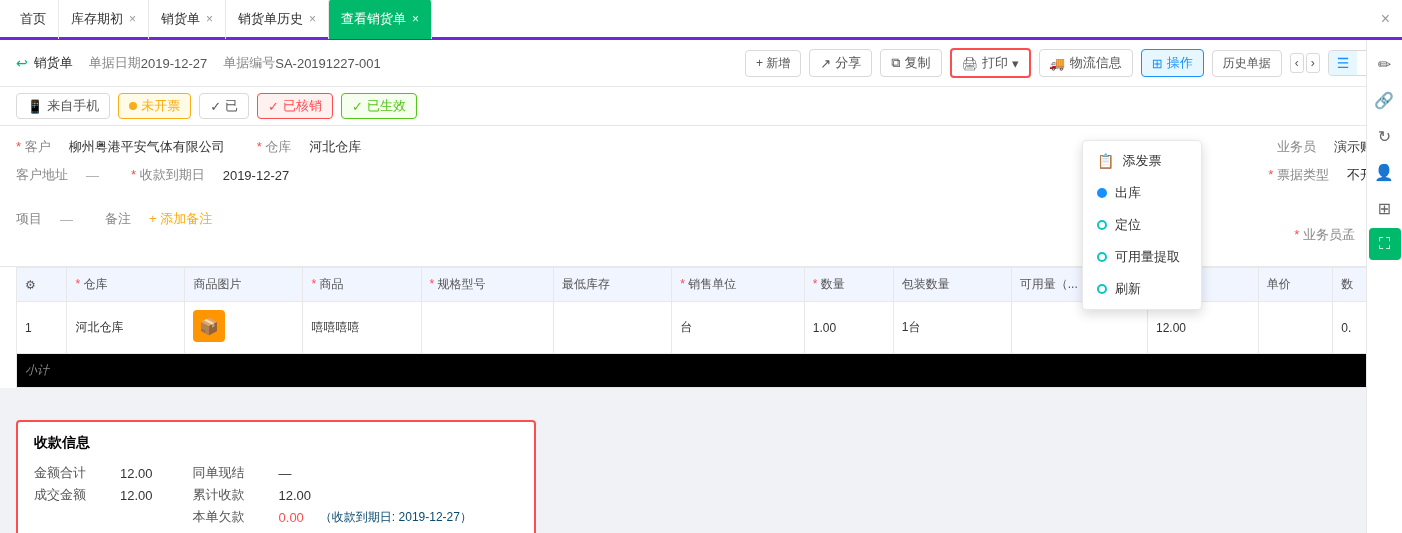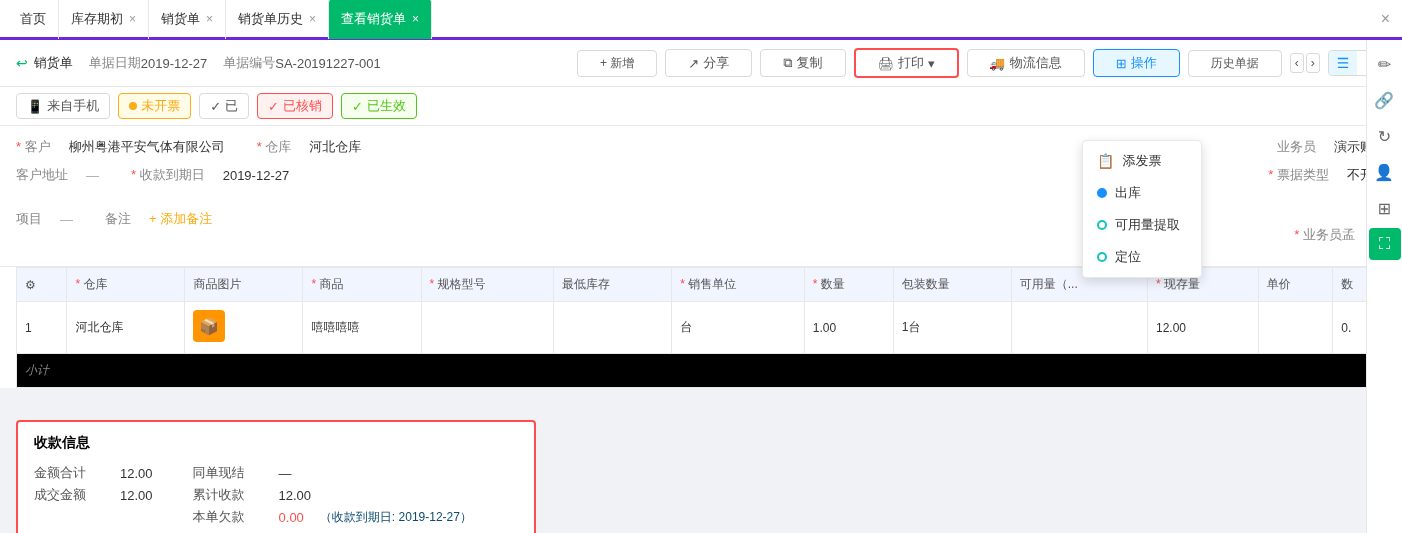--- a/index.html
+++ b/index.html
@@ -27,21 +27,21 @@
       display: flex; align-items: center; padding: 8px 16px; background: #fff;
       border-bottom: 1px solid #e8e8e8; gap: 16px; flex-wrap: wrap;
     }
     .doc-title { display: flex; align-items: center; gap: 6px; color: #333; font-weight: 500; }
     .doc-title-icon { color: #00b96b; font-size: 14px; }
     .doc-meta { display: flex; align-items: center; gap: 0; color: #555; }
     .doc-actions {
       margin-left: auto; display: flex; align-items: center; gap: 8px;
     }
     .action-btn {
-      display: flex; align-items: center; gap: 4px; padding: 4px 22px;
+      display: flex; align-items: center; gap: 4px; padding: 4px 10px;
       border: 1px solid #d9d9d9; border-radius: 4px; background: #fff;
       cursor: pointer; color: #555; font-size: 12px; white-space: nowrap;
     }
     .action-btn.active-tab { background: #e6f7ff; border-color: #1890ff; color: #1890ff; }
 
     
     .status-row {
       display: flex; align-items: center; padding: 6px 16px; background: #fff;
       border-bottom: 1px solid #e8e8e8; gap: 8px;
     }
@@ -364,25 +364,29 @@
     <div class="dropdown-menu-item">
       <span class="item-icon">📋</span>
       <span>添发票</span>
     </div>
     <div class="dropdown-menu-item">
       <span class="dot-icon blue"></span>
       <span>出库</span>
     </div>
     <div class="dropdown-menu-item">
       <span class="dot-icon teal"></span>
+      <span>定位</span>
+    </div>
+    <div class="dropdown-menu-item">
+      <span class="dot-icon teal"></span>
       <span>可用量提取</span>
     </div>
     <div class="dropdown-menu-item">
       <span class="dot-icon teal"></span>
-      <span>定位</span>
+      <span>刷新</span>
     </div>
   </div>
 
   <div class="right-sidebar">
     <div class="sidebar-icon">✏</div>
     <div class="sidebar-icon">🔗</div>
     <div class="sidebar-icon">↻</div>
     <div class="sidebar-icon">👤</div>
     <div class="sidebar-icon">⊞</div>
     <div class="sidebar-icon green-bg">⛶</div>

